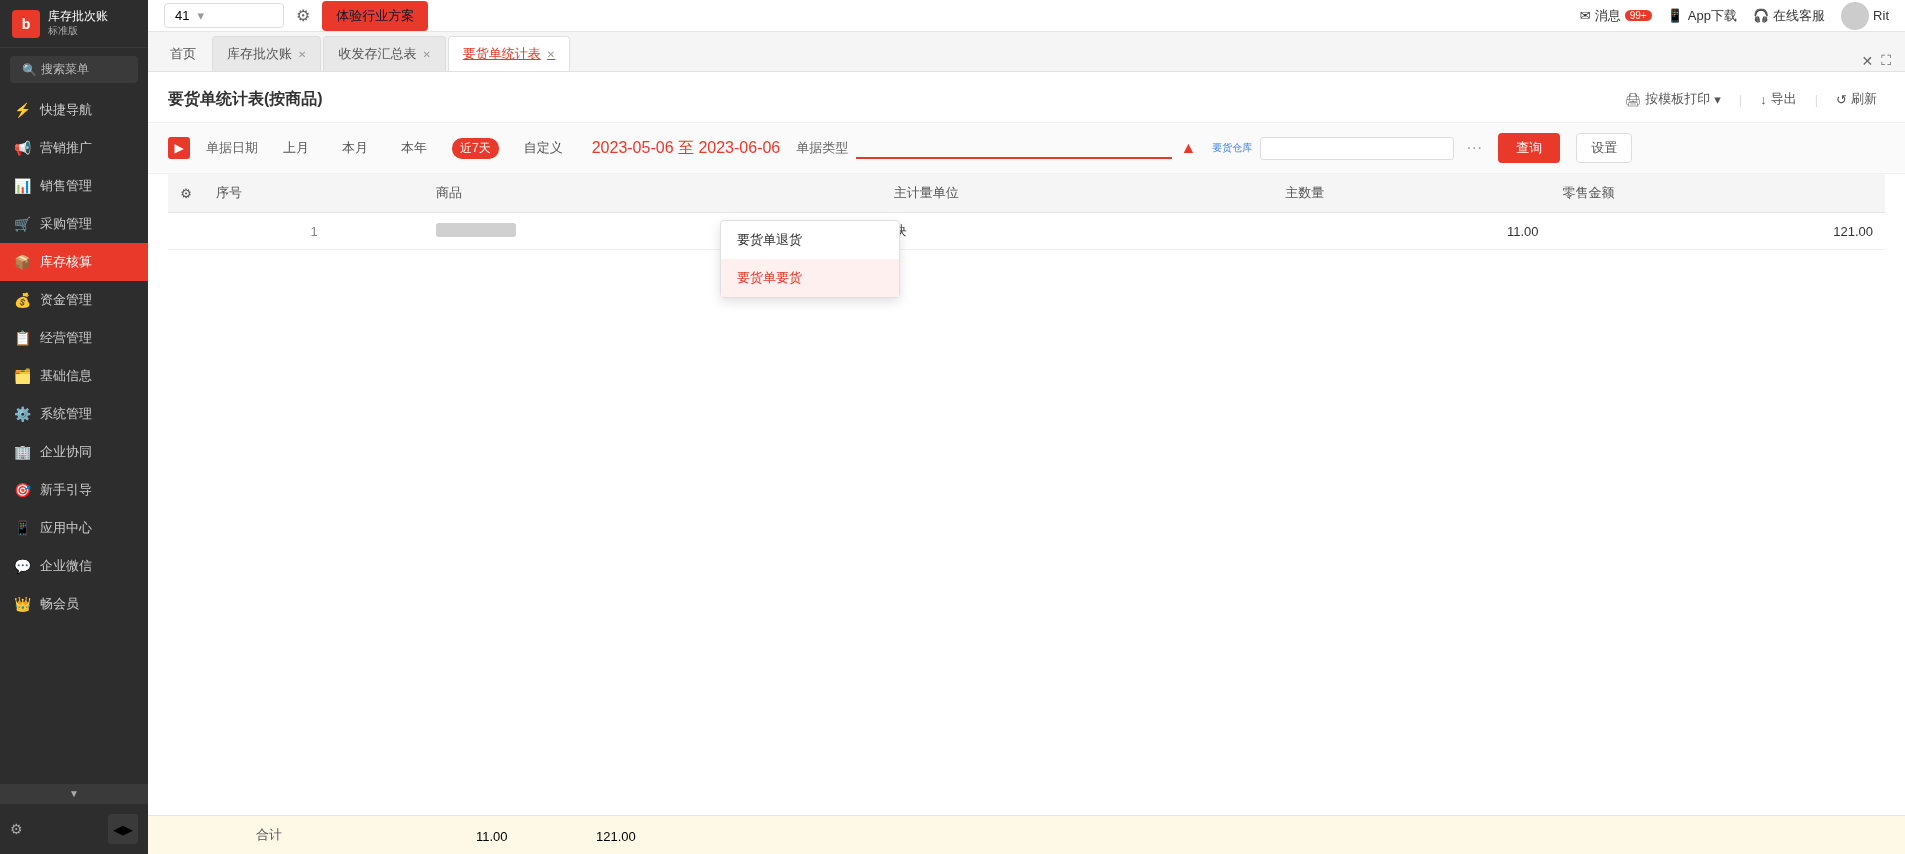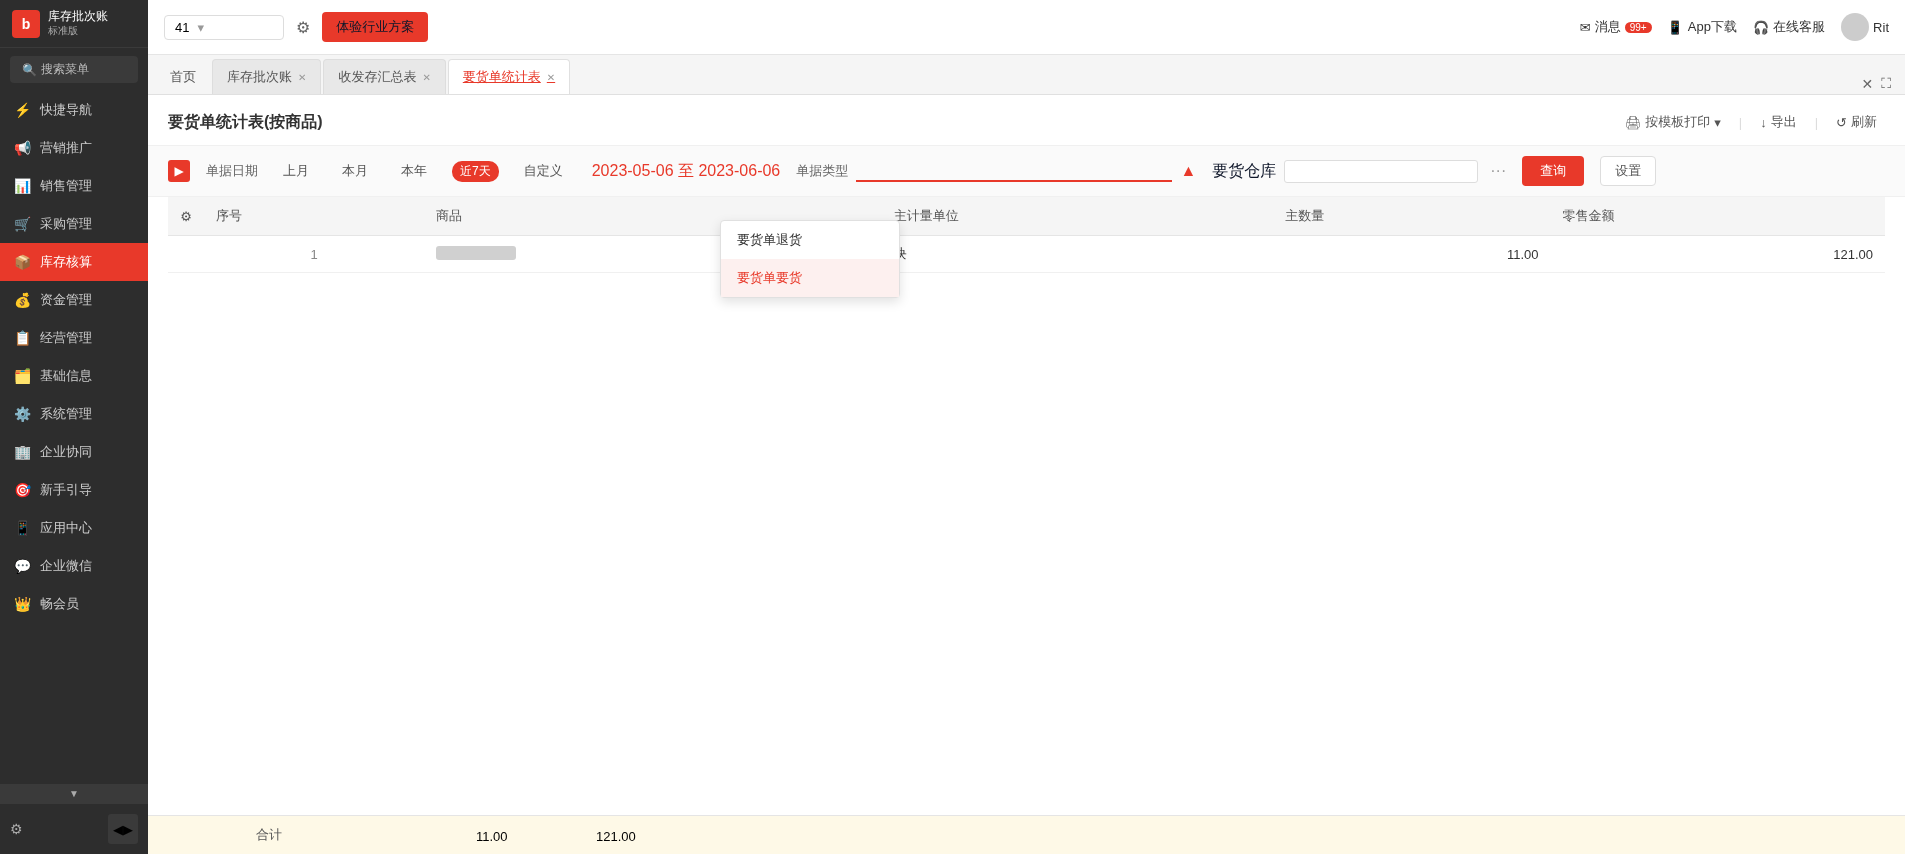--- a/index.html
+++ b/index.html
@@ -87,21 +87,21 @@
     .main-area {
       flex: 1;
       display: flex;
       flex-direction: column;
       background: #fff;
       min-width: 0;
     }
 
     
     .topbar {
-      height: 55px;
+      height: 32px;
       background: #fff;
       border-bottom: 1px solid #e5e5e5;
       display: flex;
       align-items: center;
       padding: 0 16px;
       justify-content: space-between;
     }
     .topbar-left { display: flex; align-items: center; gap: 12px; }
     .topbar-selector {
       display: flex;
@@ -229,21 +229,21 @@
       flex: 1;
       border: none;
       border-bottom: 2px solid #e8392a;
       outline: none;
       font-size: 13px;
       padding: 2px 4px;
       background: transparent;
     }
     .filter-type-clear { color: #e8392a; cursor: pointer; font-size: 16px; }
     .filter-warehouse-group { display: flex; align-items: center; gap: 8px; }
-    .filter-warehouse-label { color: #0f172a; font-size: 16px; font-family: Liberation Mono, monospace; }
+    .filter-warehouse-label { color: #3b82f6; font-size: 10px; font-family: Liberation Mono, monospace; }
     .filter-warehouse-input {
       border: 1px solid #ddd;
       border-radius: 3px;
       padding: 3px 8px;
       font-size: 13px;
       min-width: 120px;
       outline: none;
     }
     .filter-more-dots { color: #999; cursor: pointer; font-size: 16px; margin-left: 4px; }
     .btn-query {

